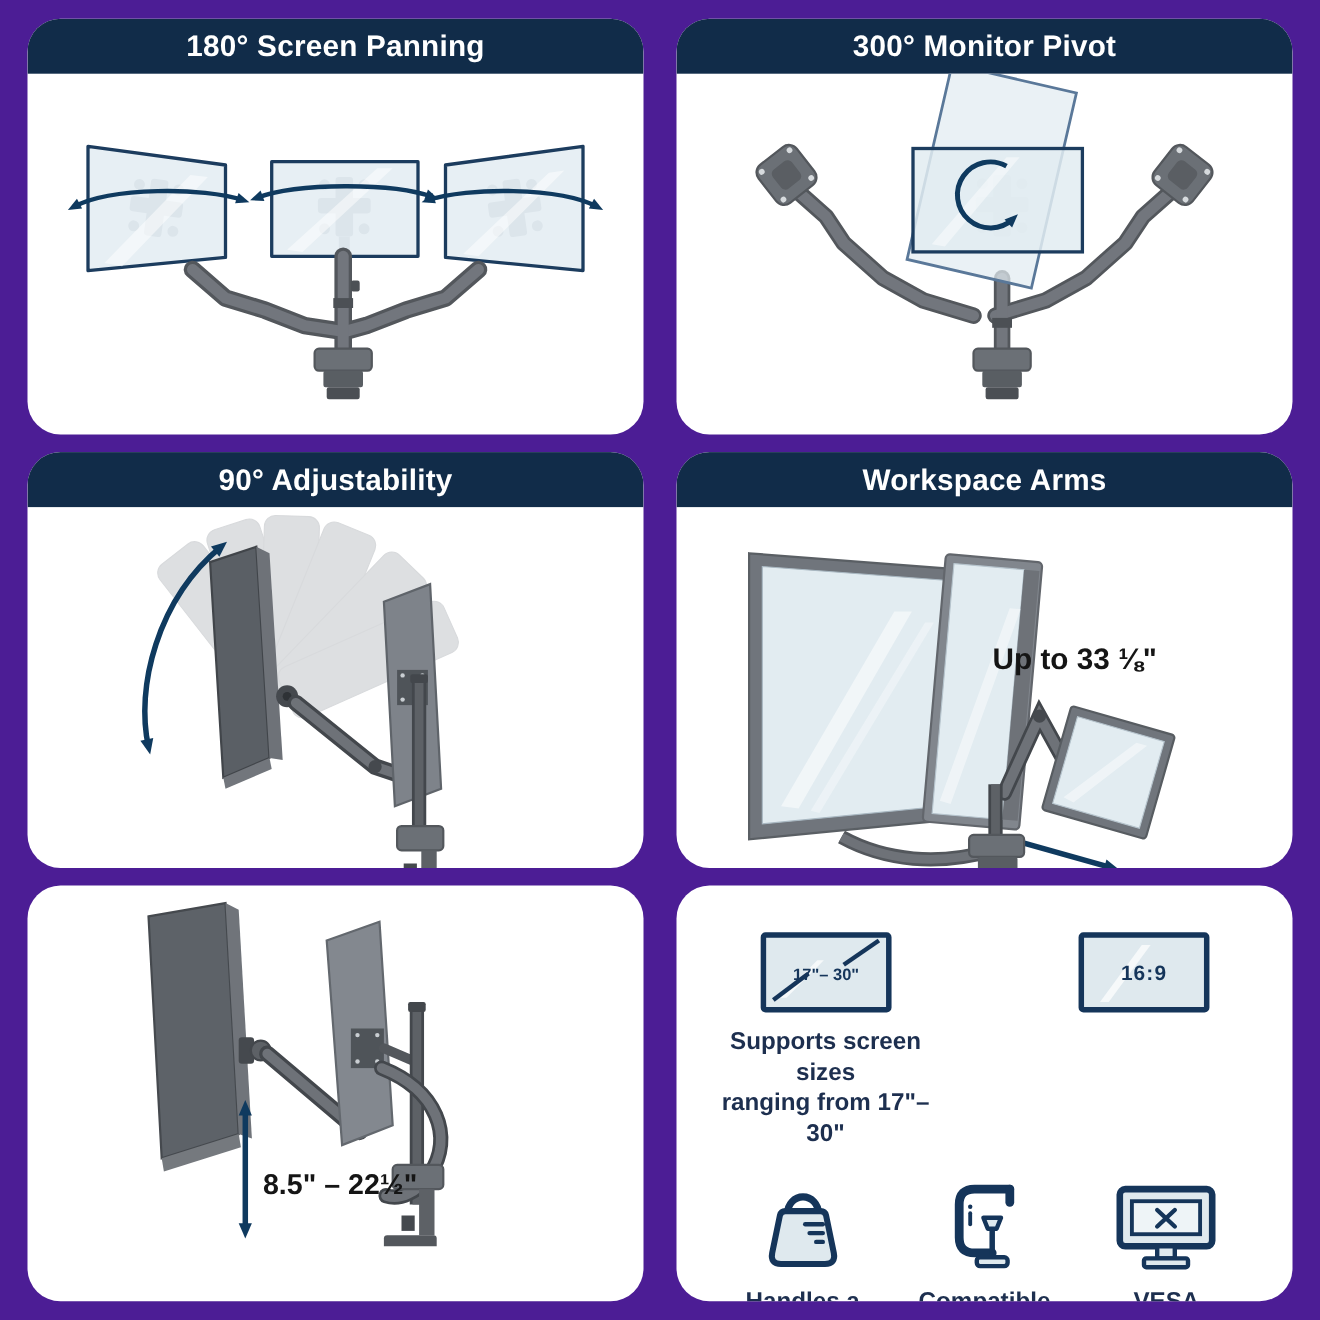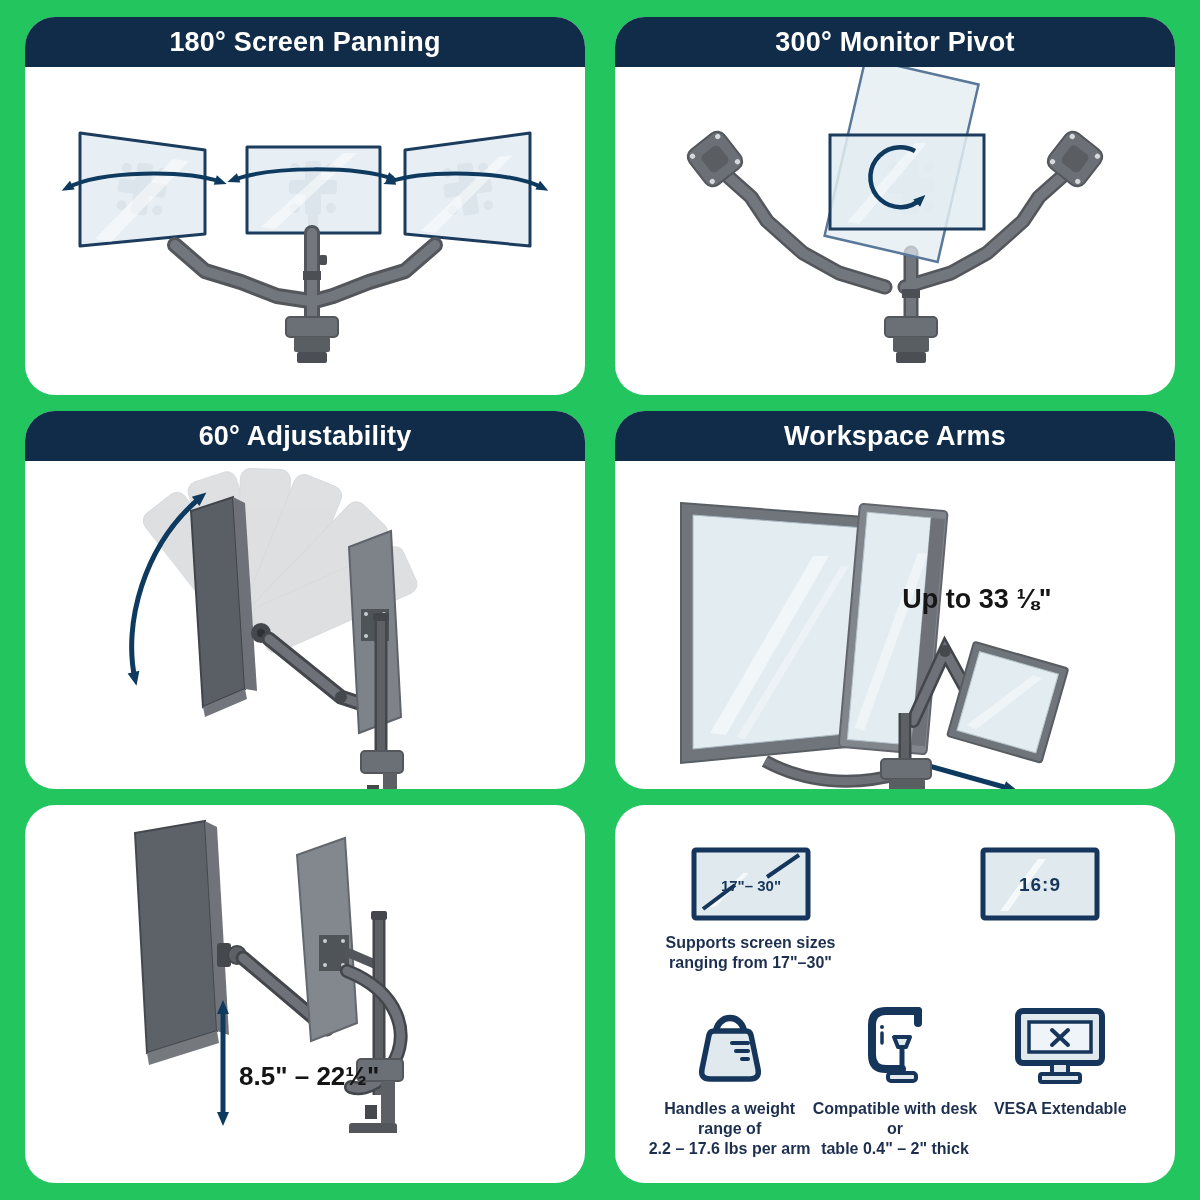--- a/index.html
+++ b/index.html
@@ -1,19 +1,19 @@
 <!DOCTYPE html>
 <html><head>
 <meta charset="utf-8">
 <style>
   html,body{margin:0;padding:0;background:#c5dee8;}
   *{box-sizing:border-box;}
   .page{
     width:1200px;height:1200px;
-    background:#22c55e;
+    background:#4c1d95;
     padding:17px 25px;
     display:grid;
     grid-template-columns:560px 560px;
     grid-template-rows:378px 378px 378px;
     gap:16px 30px;
     font-family:"Liberation Sans", sans-serif;
   }
   .panel{
     background:#ffffff;
     border-radius:30px;
@@ -41,21 +41,21 @@
 
   
   .specs-body{padding:0 26px;}
   .specs-row{display:flex;justify-content:center;}
   .specs-row-1{margin-top:42px;gap:70px;}
   .spec-item{display:flex;flex-direction:column;align-items:center;}
   .spec-item-w{width:230px;}
   .spec-item-n{width:170px;}
   .spec-caption{
     margin-top:12px;
-    font-size:16px;
+    font-size:22px;
     font-weight:700;
     color:#1d2f4f;
     text-align:center;
     line-height:1.25;
     white-space:pre-line;
   }
   .specs-row-2{margin-top:26px;justify-content:space-between;padding:0 6px;}
   .icon-wrap{height:88px;display:flex;align-items:flex-end;justify-content:center;}
 </style>
 </head>
@@ -202,21 +202,21 @@
         <g>
           <rect x="270" y="250" width="52" height="20" rx="4" fill="#6b7076" stroke="#53575c" stroke-width="2"></rect>
           <rect x="278" y="270" width="36" height="15" rx="2" fill="#595e63"></rect>
           <rect x="281" y="285" width="30" height="11" rx="2" fill="#4b4f54"></rect>
         </g>
       </svg>
     </div>
   </div>
 
   <div class="panel">
-    <div class="panel-header">60° Adjustability</div>
+    <div class="panel-header">90° Adjustability</div>
     <div class="panel-body">
       <svg width="560" height="328" viewBox="0 0 560 328">
         <defs>
           <marker id="ah3" markerWidth="16" markerHeight="16" refX="8" refY="8" orient="auto-start-reverse" markerUnits="userSpaceOnUse">
             <path d="M1 2 L15 8 L1 14 Z" fill="#0f3a5f"></path>
           </marker>
         </defs>
 
         <g opacity="0.32" fill="#989ea5" stroke="#878d94" stroke-width="1">
           <rect x="210" y="8" width="50" height="164" rx="10" transform="rotate(-38 235 172)"></rect>

